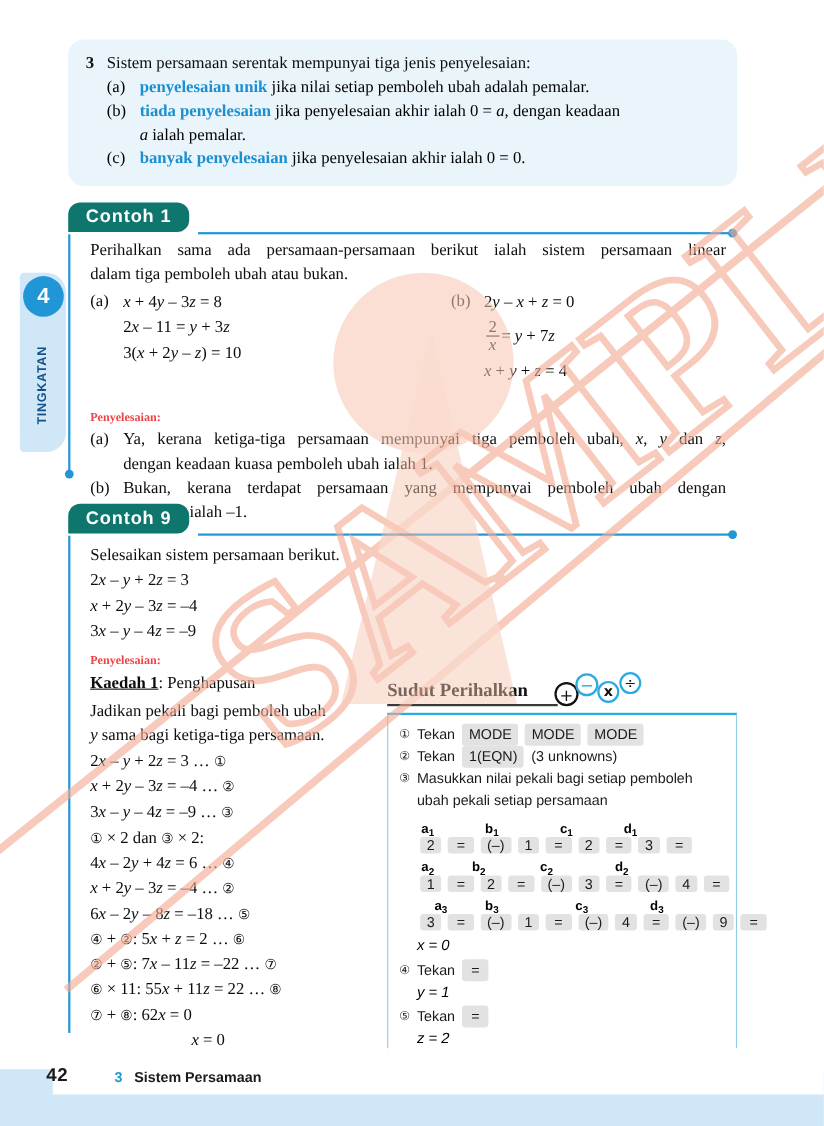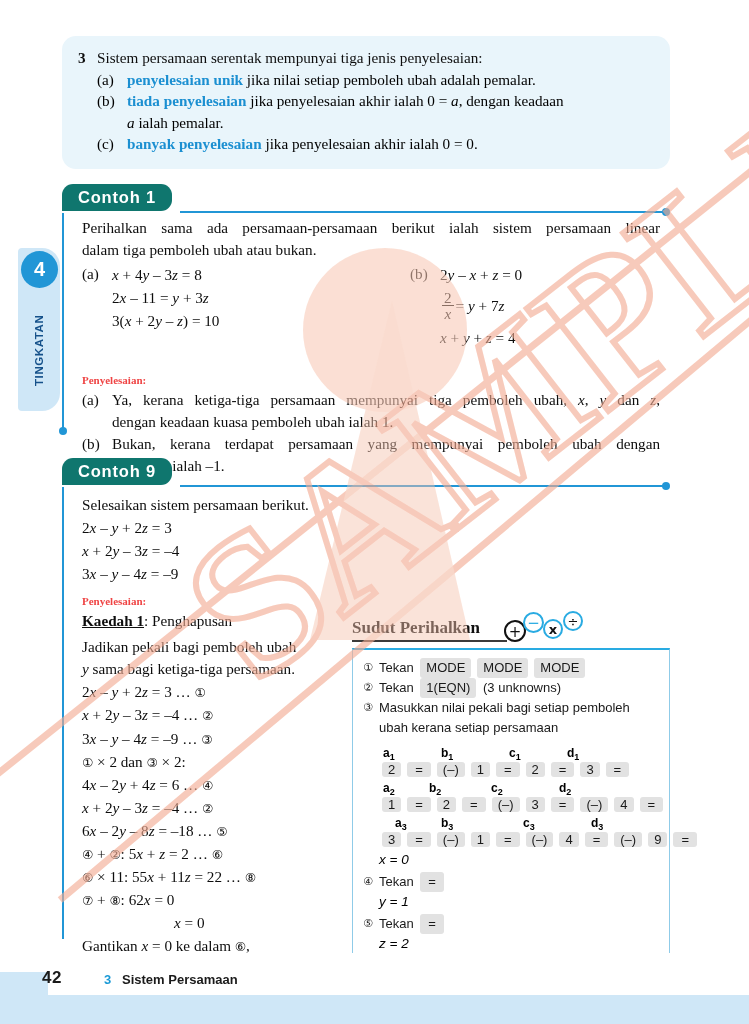--- a/index.html
+++ b/index.html
@@ -326,20 +326,21 @@
       <div><span class="it">y</span> sama bagi ketiga-tiga persamaan.</div>
 
       <div class="eq">2<span class="it">x</span> – <span class="it">y</span> + 2<span class="it">z</span> = 3 … <span class="cnum">①</span></div>
       <div class="eq"><span class="it">x</span> + 2<span class="it">y</span> – 3<span class="it">z</span> = –4 … <span class="cnum">②</span></div>
       <div class="eq">3<span class="it">x</span> – <span class="it">y</span> – 4<span class="it">z</span> = –9 … <span class="cnum">③</span></div>
       <div class="eq"><span class="cnum">①</span> × 2 dan <span class="cnum">③</span> × 2:</div>
       <div class="eq">4<span class="it">x</span> – 2<span class="it">y</span> + 4<span class="it">z</span> = 6 … <span class="cnum">④</span></div>
       <div class="eq"><span class="it">x</span> + 2<span class="it">y</span> – 3<span class="it">z</span> = –4 … <span class="cnum">②</span></div>
       <div class="eq">6<span class="it">x</span> – 2<span class="it">y</span> – 8<span class="it">z</span> = –18 … <span class="cnum">⑤</span></div>
       <div class="eq"><span class="cnum">④</span> + <span class="cnum">②</span>: 5<span class="it">x</span> + <span class="it">z</span> = 2 … <span class="cnum">⑥</span></div>
+      <div class="eq"><span class="cnum">②</span> + <span class="cnum">⑤</span>: 7<span class="it">x</span> – 11<span class="it">z</span> = –22 … <span class="cnum">⑦</span></div>
       <div class="eq"><span class="cnum">⑥</span> × 11: 55<span class="it">x</span> + 11<span class="it">z</span> = 22 … <span class="cnum">⑧</span></div>
       <div class="eq"><span class="cnum">⑦</span> + <span class="cnum">⑧</span>:  62<span class="it">x</span> = 0</div>
       <div class="eq" style="padding-left:92px;"><span class="it">x</span> = 0</div>
       <div class="eq">Gantikan <span class="it">x</span> = 0 ke dalam <span class="cnum">⑥</span>,</div>
       <div class="eq">5(0) + <span class="it">z</span> = 2</div>
       <div class="eq" style="padding-left:52px;"><span class="it">z</span> = 2</div>
     </div>
   </div>
 
   <div class="calc-wrap">
@@ -367,21 +368,21 @@
           <span>Tekan</span>
           <span class="key">1(EQN)</span>
           <span>(3 unknowns)</span>
         </span>
       </div>
 
       <div class="calc-line">
         <span class="calc-step">③</span>
         <span>
           <span>Masukkan nilai pekali bagi setiap pemboleh</span><br>
-          <span>ubah kerana setiap persamaan</span>
+          <span>ubah pekali setiap persamaan</span>
         </span>
       </div>
 
       <div class="coef-block">
 
         <div>
           <div class="coef-hdr">
             <span style="left:4px;">a<sub>1</sub></span>
             <span style="left:62px;">b<sub>1</sub></span>
             <span style="left:130px;">c<sub>1</sub></span>

